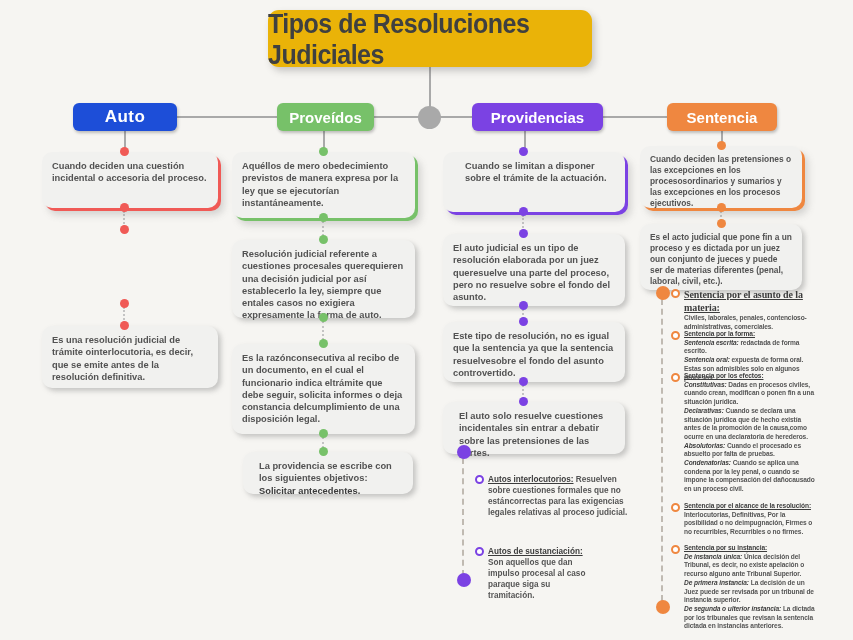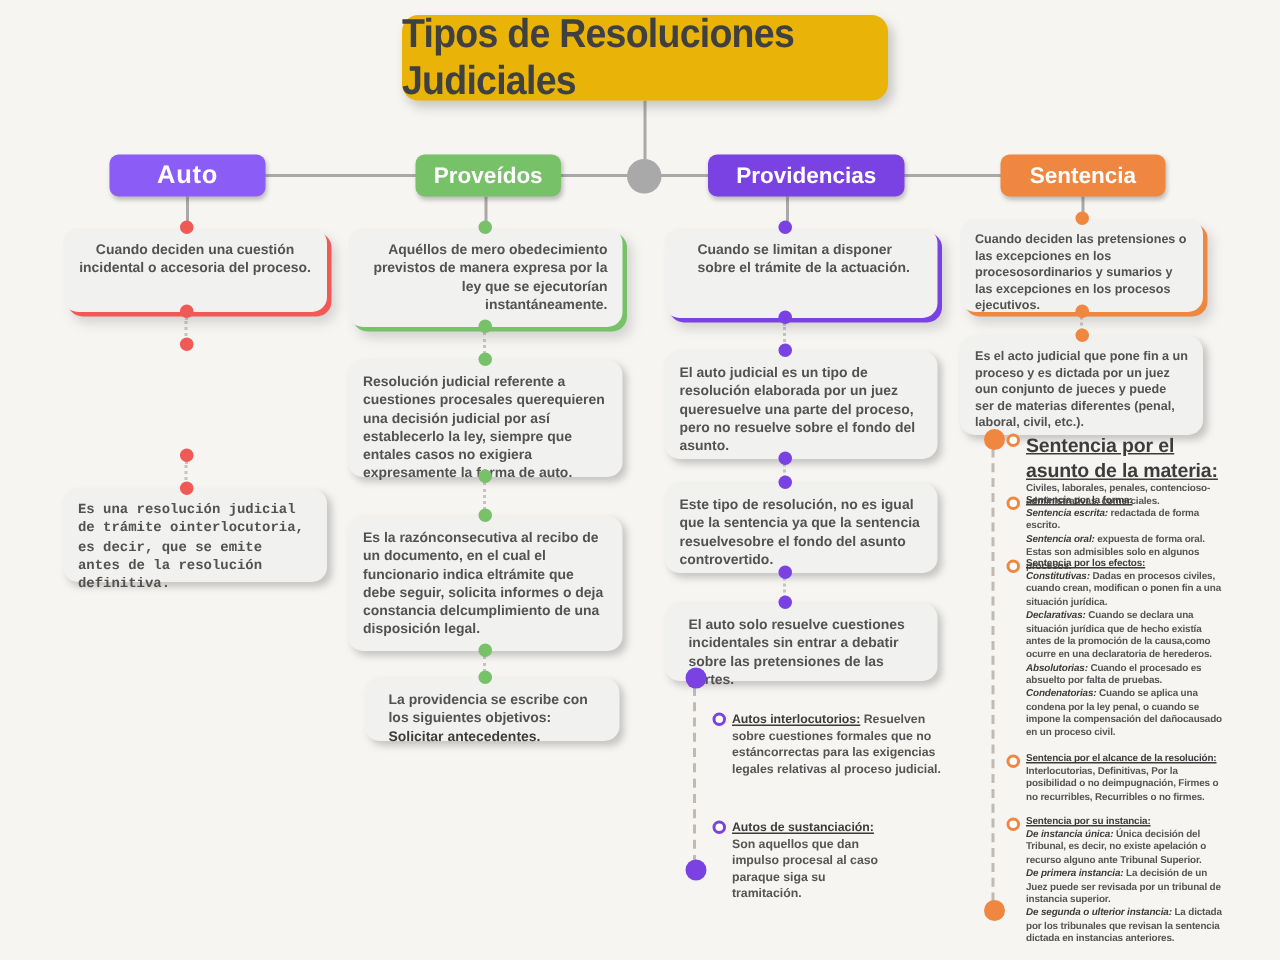--- a/index.html
+++ b/index.html
@@ -19,29 +19,29 @@
 
   
   .title-box{position:absolute;left:268px;top:10px;width:324px;height:57px;background:#eab308;
     border-radius:11px;box-shadow:3px 4px 7px rgba(90,90,90,.30);display:flex;align-items:center;
     justify-content:center;z-index:5;}
   .title-box span{font-size:25px;font-weight:bold;color:#3f4040;letter-spacing:-.5px;transform:scaleY(1.08);}
 
   
   .hdr{position:absolute;top:103px;height:28px;border-radius:6px;display:flex;align-items:center;
     justify-content:center;color:#fff;font-weight:bold;z-index:5;box-shadow:1px 2px 3px rgba(60,60,60,.3);}
-  .hdr-auto{left:73px;width:104px;background:#8b5cf6;font-size:17px;letter-spacing:.5px;}
+  .hdr-auto{left:73px;width:104px;background:#1d4ed8;font-size:17px;letter-spacing:.5px;}
   .hdr-prov{left:277px;width:97px;background:#77c169;font-size:15px;}
   .hdr-provid{left:472px;width:131px;background:#7b42e3;font-size:15px;}
   .hdr-sent{left:667px;width:110px;background:#ef8740;font-size:15px;}
 
   
   .box{position:absolute;background:#f1f1ef;border-radius:10px;box-shadow:3px 3px 5px rgba(110,110,110,.35);
     padding:8px 10px;font-size:9.3px;line-height:1.32;font-weight:bold;color:#525252;z-index:4;box-sizing:border-box;}
-  .box.acc-red{box-shadow:3px 3px 0 #f05a56,6px 7px 7px rgba(110,110,110,.25);text-align:center;}
+  .box.acc-red{box-shadow:3px 3px 0 #f05a56,6px 7px 7px rgba(110,110,110,.25);}
   .box.acc-green{box-shadow:3px 3px 0 #77c169,6px 7px 7px rgba(110,110,110,.25);}
   .box.acc-purple{box-shadow:3px 3px 0 #7b42e3,6px 7px 7px rgba(110,110,110,.25);}
   .box.acc-orange{box-shadow:3px 3px 0 #ef8740,6px 7px 7px rgba(110,110,110,.25);}
   .box .bold{font-weight:bold;color:#3c3c3c;}
   .box-sent{font-size:8.4px;line-height:1.3;}
 
   
   .bullet{position:absolute;z-index:4;color:#4f4f4f;}
   .bullet .ring{position:absolute;left:-13px;top:1px;width:5px;height:5px;border-radius:50%;background:#fff;}
   .bullet .ring.purple{border:2.5px solid #7b42e3;}
@@ -78,32 +78,32 @@
     </div>
 
   <div class="gline" style="left:124px;top:131px;width:2px;height:20px;"></div>
   <div class="gline" style="left:323px;top:131px;width:2px;height:20px;"></div>
   <div class="gline" style="left:524px;top:131px;width:2px;height:20px;"></div>
   <div class="gline" style="left:721px;top:131px;width:2px;height:13px;"></div>
 
   <div class="box acc-red" style="left:42px;top:152px;width:176px;height:56px;">
     <span>Cuando deciden una cuestión incidental o accesoria del proceso.</span>
   </div>
-  <div class="box" style="left:42px;top:326px;width:176px;height:62px;font-family:Liberation Mono, monospace;">
+  <div class="box" style="left:42px;top:326px;width:176px;height:62px;">
     <span>Es una resolución judicial de trámite ointerlocutoria, es decir, que se emite antes de la resolución definitiva.</span>
   </div>
   <div class="dot red" style="left:120px;top:147px;"></div>
   <div class="dot red" style="left:120px;top:203px;"></div>
   <div class="dotline" style="left:123px;top:211px;height:16px;"></div>
   <div class="dot red" style="left:120px;top:225px;"></div>
   <div class="dot red" style="left:120px;top:299px;"></div>
   <div class="dotline" style="left:123px;top:307px;height:16px;"></div>
   <div class="dot red" style="left:120px;top:321px;"></div>
 
-  <div class="box acc-green" style="left:232px;top:152px;width:183px;height:66px;text-align:right;">
+  <div class="box acc-green" style="left:232px;top:152px;width:183px;height:66px;">
     <span>Aquéllos de mero obedecimiento previstos de manera expresa por la ley que se ejecutorían instantáneamente.</span>
   </div>
   <div class="box" style="left:232px;top:240px;width:183px;height:78px;">
     <span>Resolución judicial referente a cuestiones procesales querequieren una decisión judicial por así establecerlo la ley, siempre que entales casos no exigiera expresamente la forma de auto.</span>
   </div>
   <div class="box" style="left:232px;top:344px;width:183px;height:90px;">
     <span>Es la razónconsecutiva al recibo de un documento, en el cual el funcionario indica eltrámite que debe seguir, solicita informes o deja constancia delcumplimiento de una disposición legal.</span>
   </div>
   <div class="box" style="left:243px;top:452px;width:170px;height:42px;padding-left:16px;">
     <span>La providencia se escribe con los siguientes objetivos:</span><br>
@@ -168,21 +168,21 @@
   <div class="dot orange" style="left:717px;top:203px;"></div>
   <div class="dotline" style="left:720px;top:211px;height:10px;"></div>
   <div class="dot orange" style="left:717px;top:219px;"></div>
 
   <div class="bigdot orange" style="left:656px;top:286px;"></div>
   <div class="dashline" style="left:661px;top:299px;height:302px;"></div>
   <div class="bigdot orange" style="left:656px;top:600px;"></div>
 
   <div class="bullet bullet-sent" style="left:684px;top:288px;">
     <span class="ring orange"></span>
-    <div class="b-title" style="font-size:13px;">Sentencia por el asunto de la materia:</div>
+    <div class="b-title" style="font-size:10px;font-family:Liberation Serif, serif;">Sentencia por el asunto de la materia:</div>
     <div>Civiles, laborales, penales, contencioso-administrativas, comerciales.</div>
   </div>
 
   <div class="bullet bullet-sent" style="left:684px;top:330px;">
     <span class="ring orange"></span>
     <div class="b-title">Sentencia por la forma:</div>
     <div><span class="b-lbl">Sentencia escrita:</span> <span>redactada de forma escrito.</span></div>
     <div><span class="b-lbl">Sentencia oral:</span> <span>expuesta de forma oral. Estas son admisibles solo en algunos procesos.</span></div>
   </div>
 

